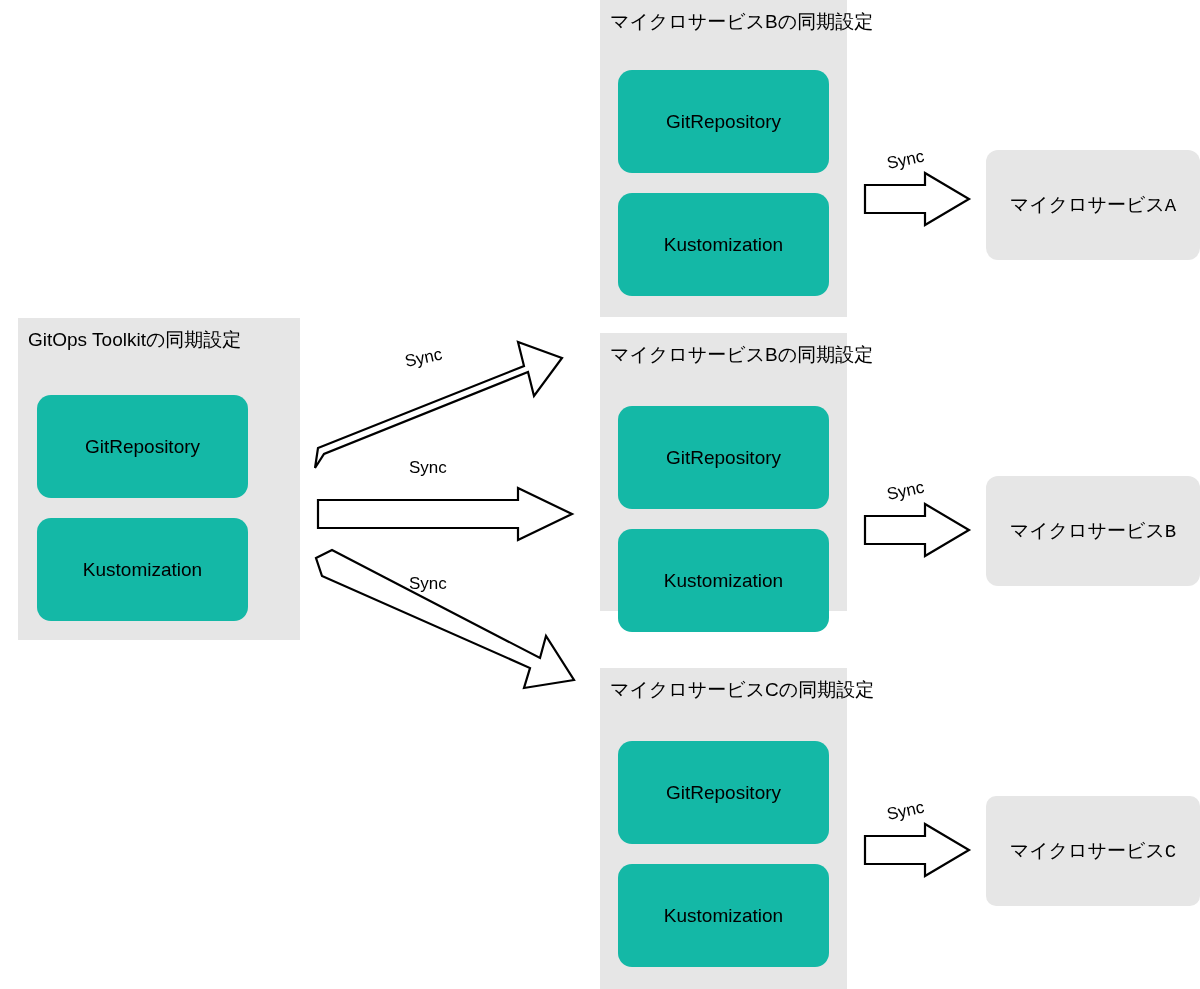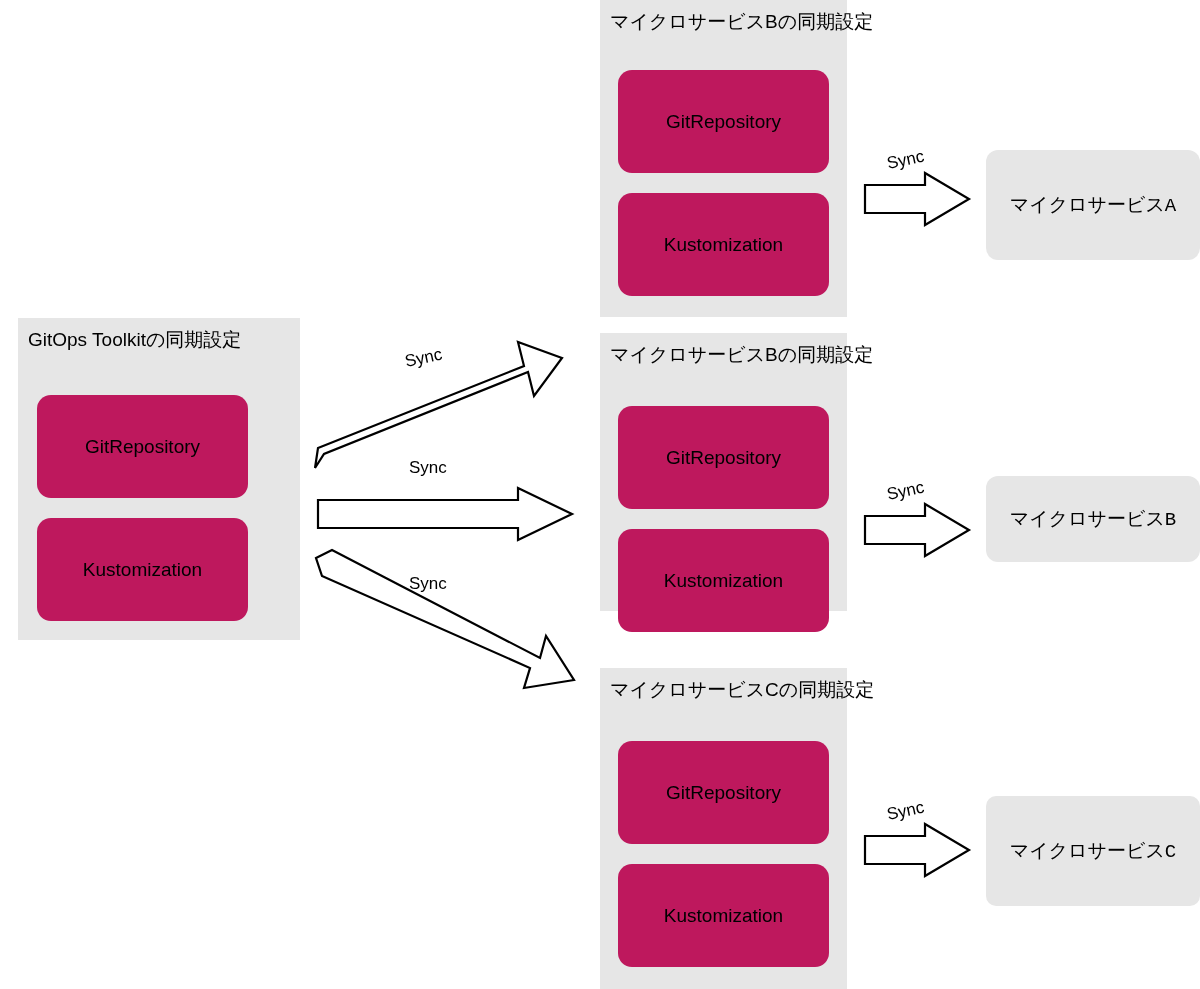--- a/index.html
+++ b/index.html
@@ -25,21 +25,21 @@
     padding-left:10px;
     color:#000000;
     font-size:19px;
     line-height:22px;
     white-space:nowrap;
   }
 
   
   .res-box{
     position:absolute;
-    background:#be185d;
+    background:#14b8a6;
     border-radius:14px;
     display:flex;
     align-items:center;
     justify-content:center;
     color:#000000;
     font-size:19px;
     box-sizing:border-box;
   }
 
   
@@ -93,21 +93,21 @@
   </div>
 
   <div class="group" style="left:600px;top:668px;width:247px;height:321px;">
     <div class="group-title" style="top:11px;">マイクロサービスCの同期設定</div>
     <div class="res-box" style="left:18px;top:73px;width:211px;height:103px;">GitRepository</div>
     <div class="res-box" style="left:18px;top:196px;width:211px;height:103px;">Kustomization</div>
   </div>
 
   <div class="svc-box" style="left:986px;top:150px;width:214px;height:110px;">マイクロサービスA</div>
 
-  <div class="svc-box" style="left:986px;top:476px;width:214px;height:86px;">マイクロサービスB</div>
+  <div class="svc-box" style="left:986px;top:476px;width:214px;height:110px;">マイクロサービスB</div>
 
   <div class="svc-box" style="left:986px;top:796px;width:214px;height:110px;border-radius:10px;">マイクロサービスC</div>
 
   <svg class="arrow-svg" style="left:310px;top:320px;width:260px;height:160px;" viewBox="0 0 260 160">
     <polygon class="arrow-shape" points="5,148 8,128 214,46 208,22 252,38 224,76 218,52 14,134"></polygon>
   </svg>
   <div class="arrow-label rot-neg12" style="left:407px;top:353px;">Sync</div>
 
   <svg class="arrow-svg" style="left:316px;top:487px;width:258px;height:56px;" viewBox="0 0 258 56">
     <polygon class="arrow-shape" points="2,13 202,13 202,1 256,27 202,53 202,41 2,41"></polygon>

